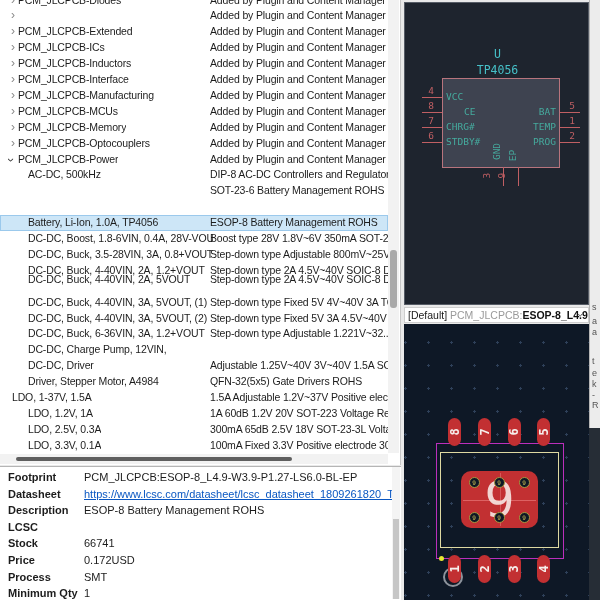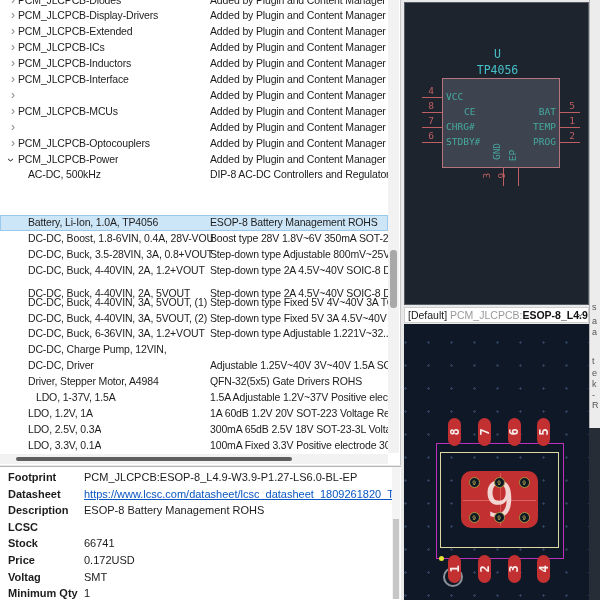--- a/index.html
+++ b/index.html
@@ -73,21 +73,20 @@
 
   <div class="tree-pane">
     <div id="tree-rows">
         <div class="trow" style="top: -7.5px;">
           <span class="chev collapsed">›</span>
           <span class="tlabel" style="left: 18px;">PCM_JLCPCB-Diodes</span>
           <span class="tdesc">Added by Plugin and Content Manager</span>
         </div>
         <div class="trow" style="top: 8.4px;">
           <span class="chev collapsed">›</span>
-          <span class="tlabel" style="left: 18px;">PCM_JLCPCB-Display-Drivers</span>
           <span class="tdesc">Added by Plugin and Content Manager</span>
         </div>
         <div class="trow" style="top: 24.3px;">
           <span class="chev collapsed">›</span>
           <span class="tlabel" style="left: 18px;">PCM_JLCPCB-Extended</span>
           <span class="tdesc">Added by Plugin and Content Manager</span>
         </div>
         <div class="trow" style="top: 40.2px;">
           <span class="chev collapsed">›</span>
           <span class="tlabel" style="left: 18px;">PCM_JLCPCB-ICs</span>
@@ -98,64 +97,67 @@
           <span class="tlabel" style="left: 18px;">PCM_JLCPCB-Inductors</span>
           <span class="tdesc">Added by Plugin and Content Manager</span>
         </div>
         <div class="trow" style="top: 72px;">
           <span class="chev collapsed">›</span>
           <span class="tlabel" style="left: 18px;">PCM_JLCPCB-Interface</span>
           <span class="tdesc">Added by Plugin and Content Manager</span>
         </div>
         <div class="trow" style="top: 87.9px;">
           <span class="chev collapsed">›</span>
+          <span class="tlabel" style="left: 18px;">PCM_JLCPCB-Manufacturing</span>
           <span class="tdesc">Added by Plugin and Content Manager</span>
         </div>
         <div class="trow" style="top: 103.8px;">
           <span class="chev collapsed">›</span>
           <span class="tlabel" style="left: 18px;">PCM_JLCPCB-MCUs</span>
           <span class="tdesc">Added by Plugin and Content Manager</span>
         </div>
         <div class="trow" style="top: 119.7px;">
           <span class="chev collapsed">›</span>
+          <span class="tlabel" style="left: 18px;">PCM_JLCPCB-Memory</span>
           <span class="tdesc">Added by Plugin and Content Manager</span>
         </div>
         <div class="trow" style="top: 135.6px;">
           <span class="chev collapsed">›</span>
           <span class="tlabel" style="left: 18px;">PCM_JLCPCB-Optocouplers</span>
           <span class="tdesc">Added by Plugin and Content Manager</span>
         </div>
         <div class="trow" style="top: 151.5px;">
           <span class="chev expanded">›</span>
           <span class="tlabel" style="left: 18px;">PCM_JLCPCB-Power</span>
           <span class="tdesc">Added by Plugin and Content Manager</span>
         </div>
         <div class="trow" style="top: 167.4px;">
           <span class="tlabel" style="left: 28px;">AC-DC, 500kHz</span>
           <span class="tdesc">DIP-8 AC-DC Controllers and Regulators ROHS</span>
         </div>
         <div class="trow" style="top: 183.3px;">
+          <span class="tdesc">SOT-23-6 Battery Management ROHS</span>
         </div>
         <div class="trow sel" style="top: 215.1px;">
           <span class="tlabel" style="left: 28px;">Battery, Li-Ion, 1.0A, TP4056</span>
           <span class="tdesc">ESOP-8 Battery Management ROHS</span>
         </div>
         <div class="trow" style="top: 231px;">
           <span class="tlabel" style="left: 28px;">DC-DC, Boost, 1.8-6VIN, 0.4A, 28V-VOUT</span>
           <span class="tdesc">Boost type 28V 1.8V~6V 350mA SOT-23-5 DC-D</span>
         </div>
         <div class="trow" style="top: 246.9px;">
           <span class="tlabel" style="left: 28px;">DC-DC, Buck, 3.5-28VIN, 3A, 0.8+VOUT</span>
           <span class="tdesc">Step-down type Adjustable 800mV~25V...V~28</span>
         </div>
         <div class="trow" style="top: 262.8px;">
           <span class="tlabel" style="left: 28px;">DC-DC, Buck, 4-40VIN, 2A, 1.2+VOUT</span>
           <span class="tdesc">Step-down type 2A 4.5V~40V SOIC-8 DC-DC C</span>
         </div>
-        <div class="trow" style="top: 286px;">
+        <div class="trow" style="top: 272px;">
           <span class="tlabel" style="left: 28px;">DC-DC, Buck, 4-40VIN, 2A, 5VOUT</span>
           <span class="tdesc">Step-down type 2A 4.5V~40V SOIC-8 DC-DC C</span>
         </div>
         <div class="trow" style="top: 294.6px;">
           <span class="tlabel" style="left: 28px;">DC-DC, Buck, 4-40VIN, 3A, 5VOUT, (1)</span>
           <span class="tdesc">Step-down type Fixed 5V 4V~40V 3A TO-263-5</span>
         </div>
         <div class="trow" style="top: 310.5px;">
           <span class="tlabel" style="left: 28px;">DC-DC, Buck, 4-40VIN, 3A, 5VOUT, (2)</span>
           <span class="tdesc">Step-down type Fixed 5V 3A 4.5V~40V TO-263</span>
@@ -169,21 +171,21 @@
         </div>
         <div class="trow" style="top: 358.2px;">
           <span class="tlabel" style="left: 28px;">DC-DC, Driver</span>
           <span class="tdesc">Adjustable 1.25V~40V 3V~40V 1.5A SOIC-8 DC</span>
         </div>
         <div class="trow" style="top: 374.1px;">
           <span class="tlabel" style="left: 28px;">Driver, Stepper Motor, A4984</span>
           <span class="tdesc">QFN-32(5x5) Gate Drivers ROHS</span>
         </div>
         <div class="trow" style="top: 390px;">
-          <span class="tlabel" style="left: 36px;">LDO, 1-37V, 1.5A</span>
+          <span class="tlabel" style="left: 12px;">LDO, 1-37V, 1.5A</span>
           <span class="tdesc">1.5A Adjustable 1.2V~37V Positive elect...ar, Low</span>
         </div>
         <div class="trow" style="top: 405.9px;">
           <span class="tlabel" style="left: 28px;">LDO, 1.2V, 1A</span>
           <span class="tdesc">1A 60dB 1.2V 20V SOT-223 Voltage Reg..., Low</span>
         </div>
         <div class="trow" style="top: 421.8px;">
           <span class="tlabel" style="left: 28px;">LDO, 2.5V, 0.3A</span>
           <span class="tdesc">300mA 65dB 2.5V 18V SOT-23-3L Voltag..., Low</span>
         </div>
@@ -219,21 +221,21 @@
         </div>
         <div class="irow" style="top: 70.4px;">
           <span class="ilabel">Stock</span>
           <span class="ival">66741</span>
         </div>
         <div class="irow" style="top: 87px;">
           <span class="ilabel">Price</span>
           <span class="ival">0.172USD</span>
         </div>
         <div class="irow" style="top: 103.6px;">
-          <span class="ilabel">Voltag</span>
+          <span class="ilabel">Process</span>
           <span class="ival">SMT</span>
         </div>
         <div class="irow" style="top: 120.2px;">
           <span class="ilabel">Minimum Qty</span>
           <span class="ival">1</span>
         </div>
       </div>
     <div class="info-vscroll">
       <div class="info-vthumb"></div>
     </div>

